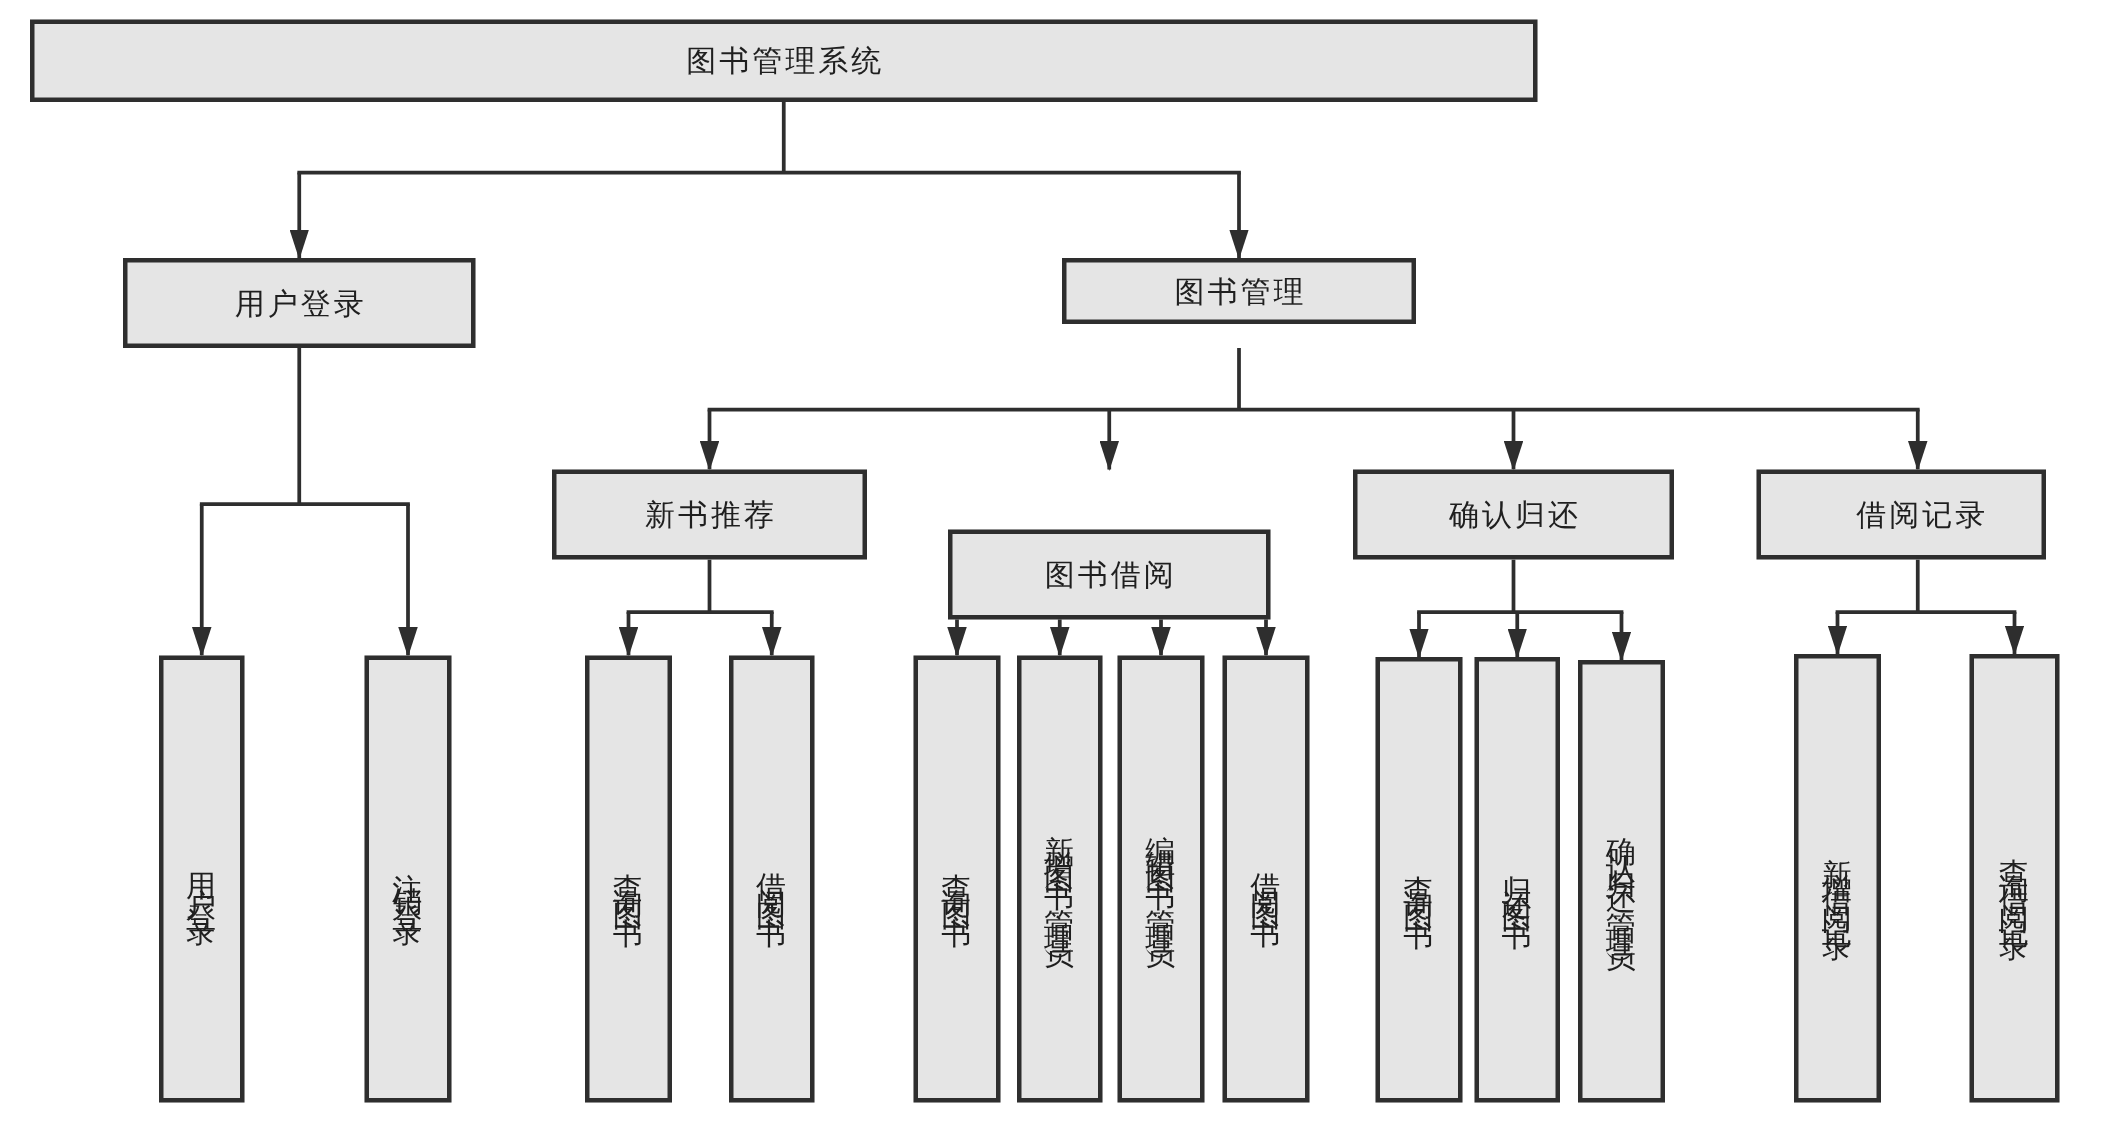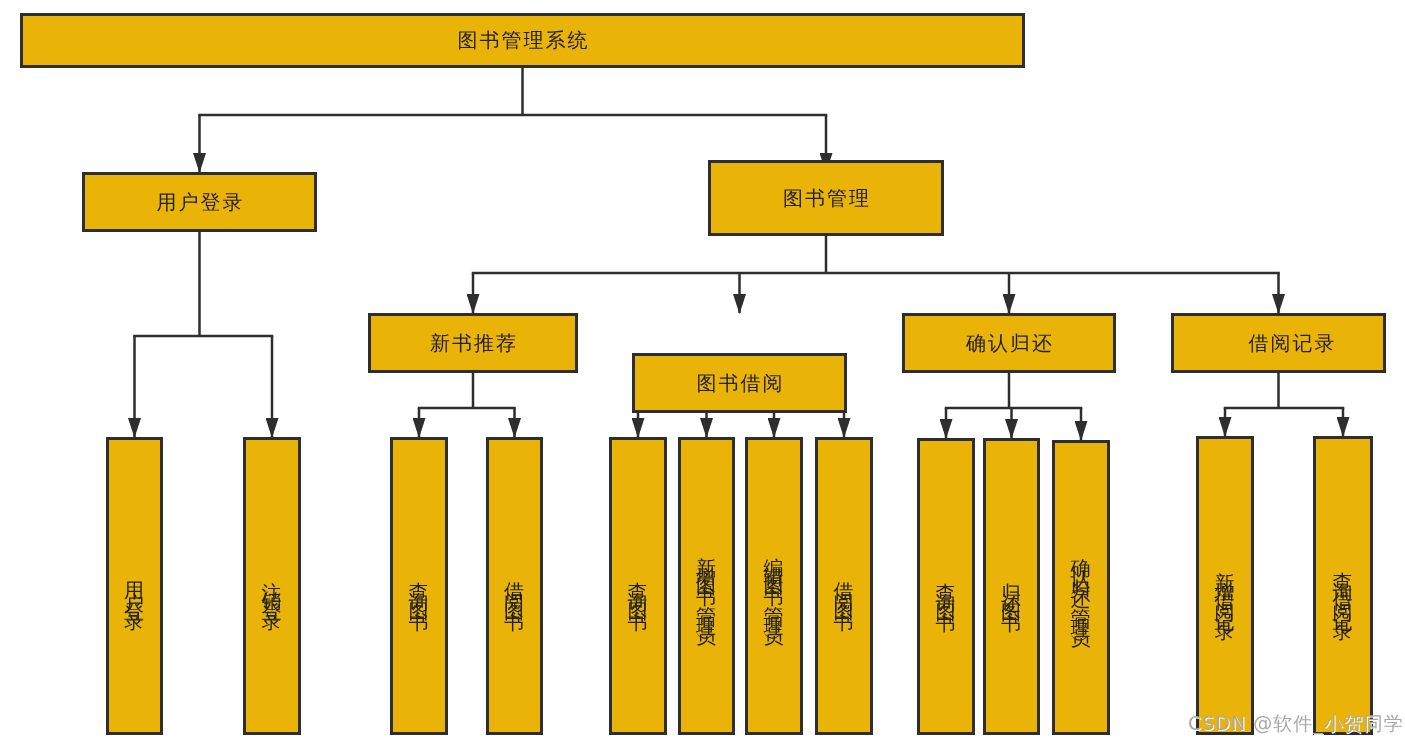--- a/index.html
+++ b/index.html
@@ -7,21 +7,21 @@
     position:relative;
     width:1405px;height:747px;
     background:var(--bg,#ffffff);
     font-family:"DejaVu Sans","Liberation Sans",sans-serif;
     overflow:hidden;
   }
   .canvas > svg{position:absolute;left:0;top:0;}
   #nodes .node{
     position:absolute;
     box-sizing:border-box;
-    background:#eab308;
+    background:#e5e5e5;
     border:3px solid var(--line,#2e2e2e);
     display:flex;align-items:center;justify-content:center;
     color:var(--text,#1f1f1f);
     font-size:20px;
     letter-spacing:2px;
     text-align:center;
   }
   #nodes .node .lbl{display:block;padding-left:2px;}
   #nodes .node.vertical .lbl{
     writing-mode:vertical-rl;
@@ -93,21 +93,21 @@
       </div>
       <div class="node" style="left: 82px; top: 172px; width: 235px; height: 60px;">
         <span class="lbl">用户登录</span>
       </div>
       <div class="node vertical" style="left: 106px; top: 437px; width: 57px; height: 298px;">
         <span class="lbl">用户登录</span>
       </div>
       <div class="node vertical" style="left: 243px; top: 437px; width: 58px; height: 298px;">
         <span class="lbl">注销登录</span>
       </div>
-      <div class="node" style="left: 708px; top: 160px; width: 236px; height: 76px; text-align: center;">
+      <div class="node" style="left: 708px; top: 172px; width: 236px; height: 44px; text-align: center;">
         <span class="lbl">图书管理</span>
       </div>
       <div class="node" style="left: 368px; top: 313px; width: 210px; height: 60px;">
         <span class="lbl">新书推荐</span>
       </div>
       <div class="node vertical" style="left: 390px; top: 437px; width: 58px; height: 298px;">
         <span class="lbl">查询图书</span>
       </div>
       <div class="node vertical" style="left: 486px; top: 437px; width: 57px; height: 298px;">
         <span class="lbl">借阅图书</span>
@@ -132,25 +132,24 @@
       </div>
       <div class="node vertical" style="left: 917px; top: 438px; width: 58px; height: 297px;">
         <span class="lbl">查询图书</span>
       </div>
       <div class="node vertical" style="left: 983px; top: 438px; width: 57px; height: 297px;">
         <span class="lbl">归还图书</span>
       </div>
       <div class="node vertical" style="left: 1052px; top: 440px; width: 58px; height: 295px;">
         <span class="lbl">确认归还（管理员）</span>
       </div>
-      <div class="node" style="left: 1171px; top: 313px; width: 215px; height: 60px; padding-left: 26px;">
+      <div class="node" style="left: 1171px; top: 313px; width: 193px; height: 60px; padding-left: 26px;">
         <span class="lbl">借阅记录</span>
       </div>
       <div class="node vertical" style="left: 1196px; top: 436px; width: 58px; height: 299px;">
         <span class="lbl">新增借阅记录</span>
       </div>
       <div class="node vertical" style="left: 1313px; top: 436px; width: 60px; height: 299px;">
         <span class="lbl">查询借阅记录</span>
       </div>
     </div>
 
-  <div class="watermark">CSDN @软件_小贺同学</div>
 </div>
 
 </body></html>

